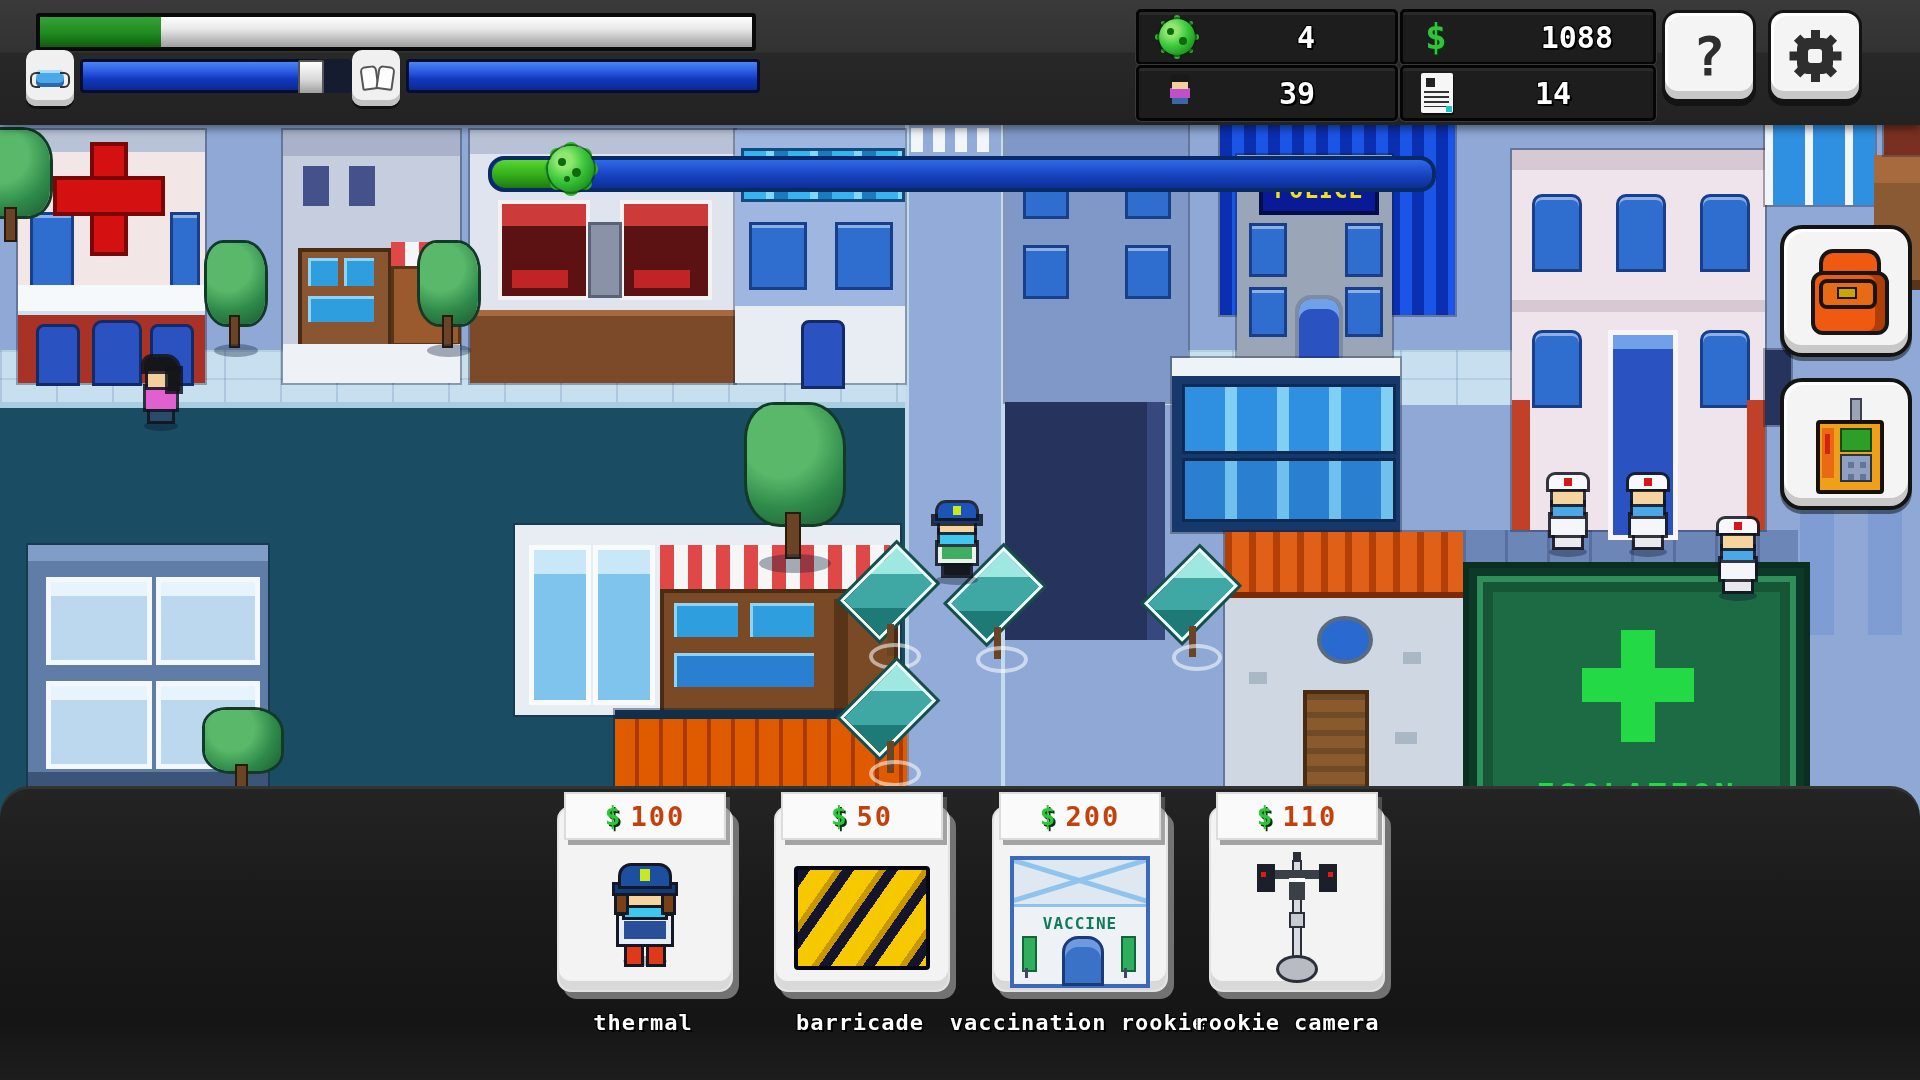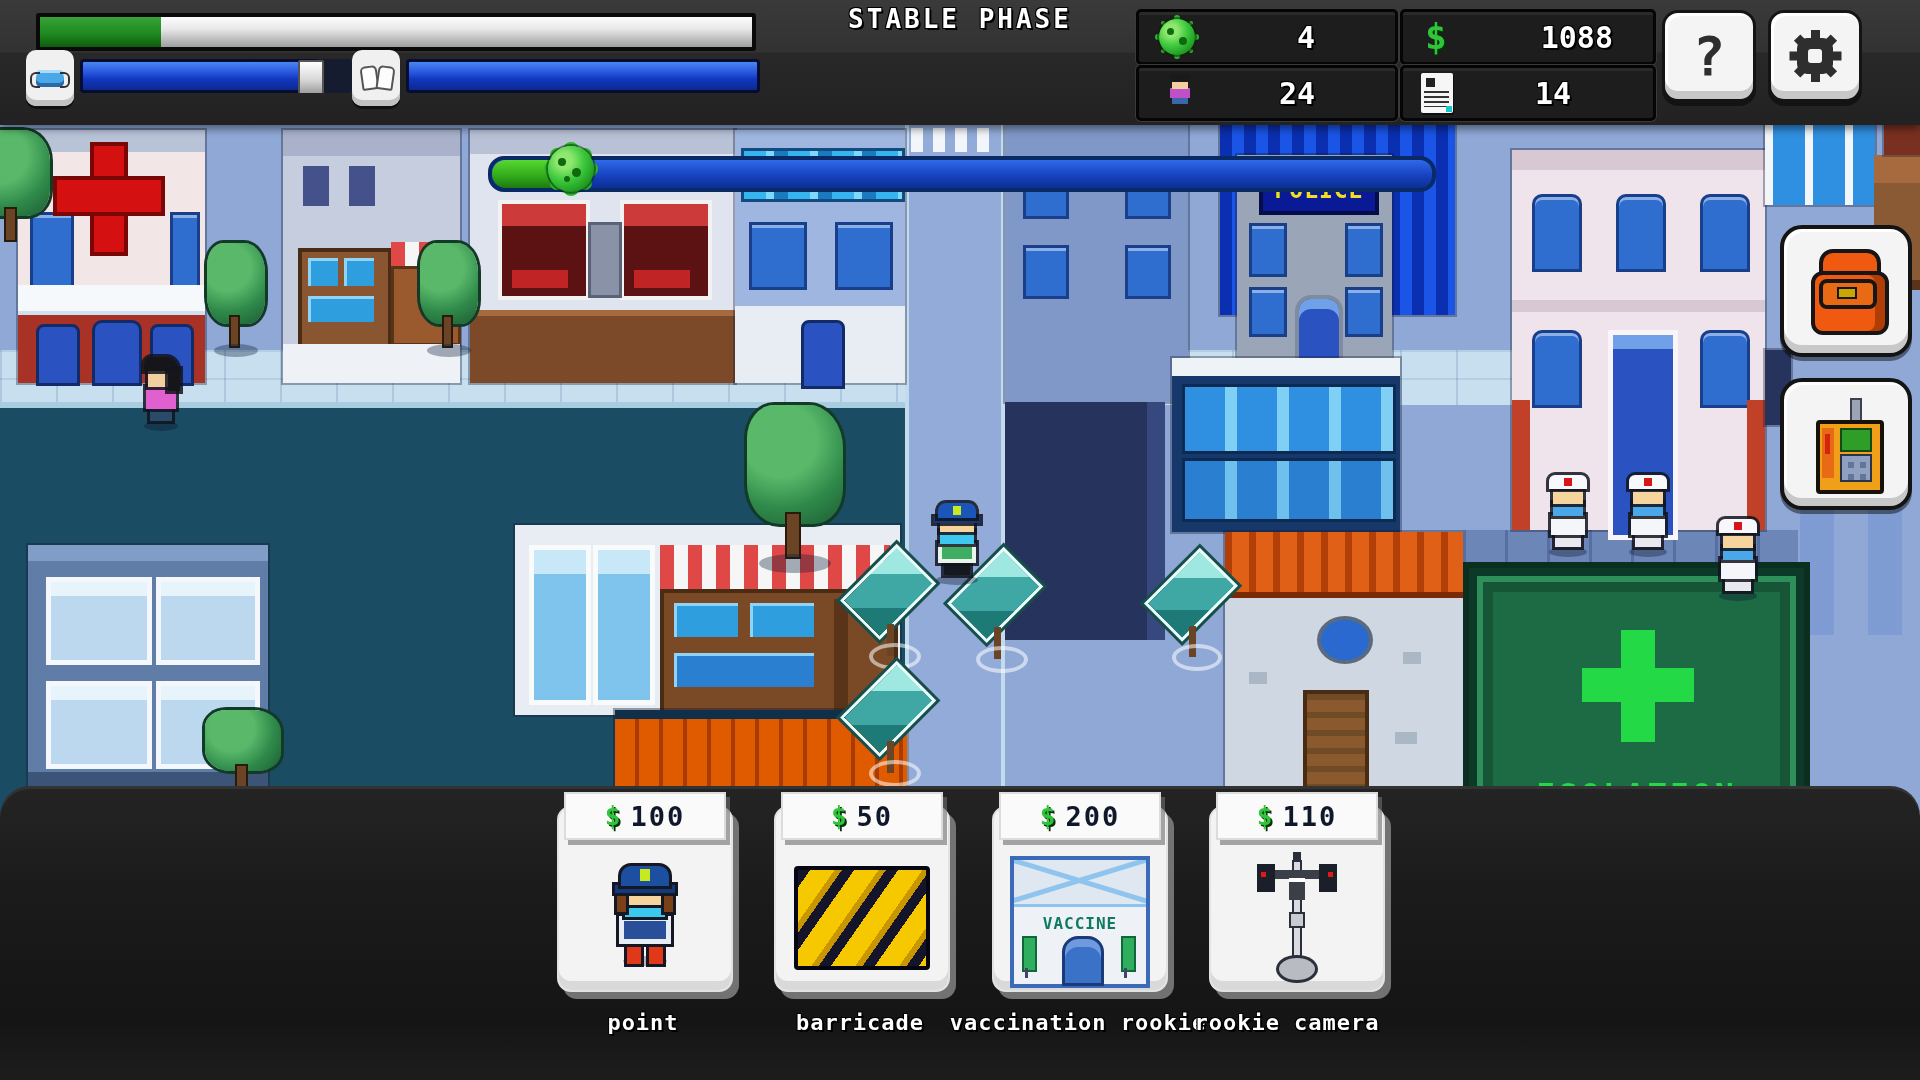--- a/index.html
+++ b/index.html
@@ -1,20 +1,20 @@
 <!DOCTYPE html>
 <html><head>
 <meta charset="utf-8">
 <style>
   html,body{margin:0;padding:0;background:#000;}
   body{font-family:"DejaVu Sans Mono", monospace; -webkit-font-smoothing:none;}
   #stage{position:relative;width:1920px;height:1080px;overflow:hidden;background:#7f98c6;}
   .abs{position:absolute;}
   .ptx{color:#fff;font-weight:bold;text-shadow:2px 2px 0 #000,-1px -1px 0 #000,1px -1px 0 #000,-1px 1px 0 #000;}
-  .dtx{color:#0f172a;font-weight:bold;}
+  .dtx{color:#c2410c;font-weight:bold;}
 
   
   #hud{position:absolute;left:0;top:0;width:1920px;height:125px;
        background:linear-gradient(#3a3a3a 0,#323232 52px,#282828 53px,#222 125px);
        box-shadow:0 4px 8px rgba(0,0,0,.45);z-index:40;}
   .barframe{position:absolute;border:4px solid #0a0a0a;border-radius:3px;overflow:hidden;}
   .healthtrack{background:linear-gradient(#fdfdfd 0,#e8e8e8 40%,#9e9e9e 100%);}
   .fill-h{position:absolute;left:0;top:0;height:100%;background:linear-gradient(#36a336 0,#1f8a1f 55%,#0f5c0f 100%);}
   .bluetrack{background:#161c30;border:3px solid #060d30;border-radius:4px;}
   .fill-b{position:absolute;left:0;top:0;height:100%;background:linear-gradient(#4a86f0 0,#2a5ae0 35%,#1238c0 60%,#0c2890 100%);}
@@ -350,37 +350,36 @@
     </div>
 
     <div class="hudbtn" style="left:352px;top:50px;width:48px;height:56px;">
       <div style="position:absolute;left:9px;top:16px;width:13px;height:20px;background:#fdfdfd;border:2px solid #555;border-radius:5px 5px 2px 2px;transform:rotate(-8deg);"></div>
       <div style="position:absolute;left:25px;top:16px;width:13px;height:20px;background:#fdfdfd;border:2px solid #555;border-radius:5px 5px 2px 2px;transform:rotate(8deg);"></div>
     </div>
     <div class="barframe bluetrack" style="left:406px;top:59px;width:354px;height:34px;border:none;">
       <div class="fill-b" style="border: 3px solid rgb(6, 13, 48); border-radius: 4px; box-sizing: border-box; width: 100%;"></div>
     </div>
 
-    <div class="abs ptx" style="left:760px;top:4px;width:400px;text-align:center;font-size:26px;letter-spacing:3px;">STABLE PHASE</div>
 
     <div class="rescell" style="left:1136px;top:9px;width:256px;height:50px;">
       <div class="abs virus" style="left:20px;top:7px;width:36px;height:36px;">
           <i style="left:8px;top:9px;width:7px;height:7px;"></i>
           <i style="left:20px;top:18px;width:8px;height:8px;"></i>
         </div>
       <span class="resval ptx" style="padding-right:80px;">4</span>
     </div>
     <div class="rescell" style="left:1136px;top:65px;width:256px;height:50px;">
       <div class="abs" style="left:28px;top:6px;width:26px;height:38px;">
         <div class="abs" style="left:5px;top:22px;width:16px;height:8px;background:#3a66aa;"></div>
         <div class="abs" style="left:3px;top:14px;width:20px;height:10px;background:#c050c8;"></div>
         <div class="abs" style="left:5px;top:6px;width:16px;height:9px;background:#f2cf9e;"></div>
         <div class="abs" style="left:3px;top:0;width:20px;height:8px;background:#1a1a1a;border-radius:4px 4px 0 0;"></div>
       </div>
-      <span class="resval ptx" style="padding-right:80px;">24</span>
+      <span class="resval ptx" style="padding-right:80px;">39</span>
     </div>
     <div class="rescell" style="left:1400px;top:9px;width:250px;height:50px;">
       <span class="abs dollar" style="left:22px;top:4px;font-size:36px;">$</span>
       <span class="resval ptx" style="padding-right:40px;">1088</span>
     </div>
     <div class="rescell" style="left:1400px;top:65px;width:250px;height:50px;">
       <div class="abs doc" style="left:18px;top:5px;width:32px;height:40px;">
         <div class="qr"></div>
           <div class="lines"></div>
           <div class="cy"></div>
@@ -436,21 +435,21 @@
       <div style="left:59px;top:32px;width:9px;height:20px;background:#7a4018;box-shadow:0 0 0 3px #141824;"></div>
       <div style="left:10px;top:25px;width:60px;height:8px;background:#123a78;box-shadow:0 0 0 3px #141824;"></div>
       <div style="left:16px;top:6px;width:48px;height:20px;background:#1c4f9f;border-radius:10px 10px 0 0;box-shadow:0 0 0 3px #141824;"></div>
       <div style="left:35px;top:9px;width:10px;height:12px;background:#c8e820;"></div>
     </div>
   </div>
   <div class="pricetag" style="left:564px;">
     <span class="dollar">$</span>
     <span class="pval dtx">100</span>
   </div>
-  <span class="cardlabel ptx" style="left:643px;">point</span>
+  <span class="cardlabel ptx" style="left:643px;">thermal</span>
 
   <div class="card" style="left:774px;">
     <div class="cart" style="width:128px;height:96px;top:58px;background:#14142a;border:4px solid #060612;border-radius:4px;overflow:hidden;">
       <div style="left:0;top:0;width:100%;height:100%;background:repeating-linear-gradient(125deg,transparent 0 10px,#f5c800 10px 30px,#c89600 30px 36px);"></div>
     </div>
   </div>
   <div class="pricetag" style="left:781px;">
     <span class="dollar">$</span>
     <span class="pval dtx">50</span>
   </div>

